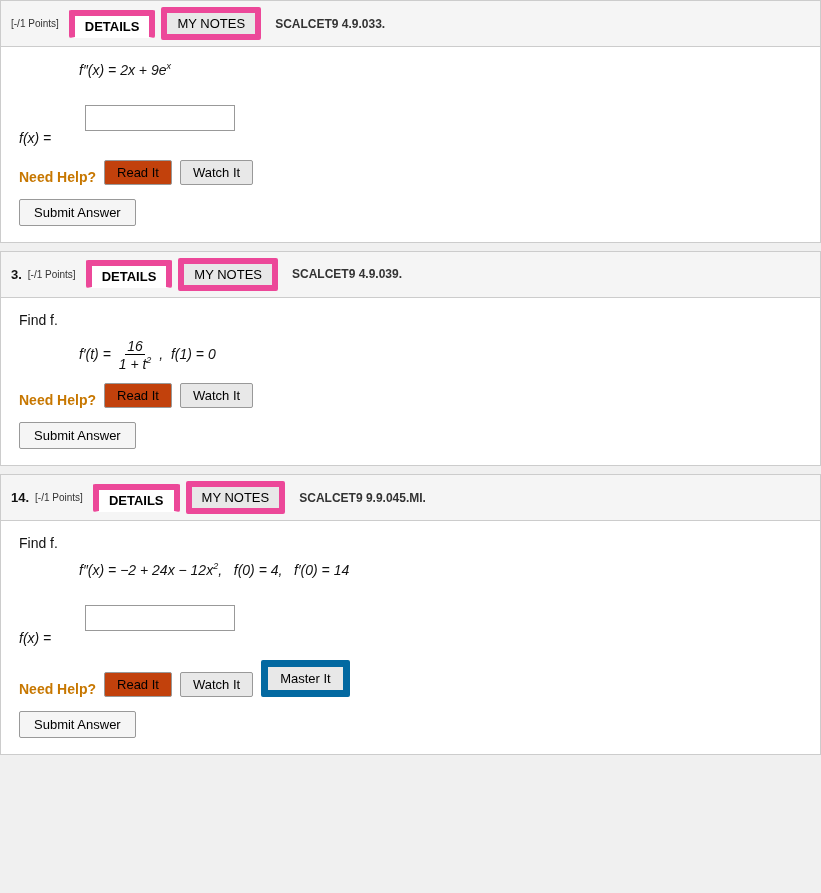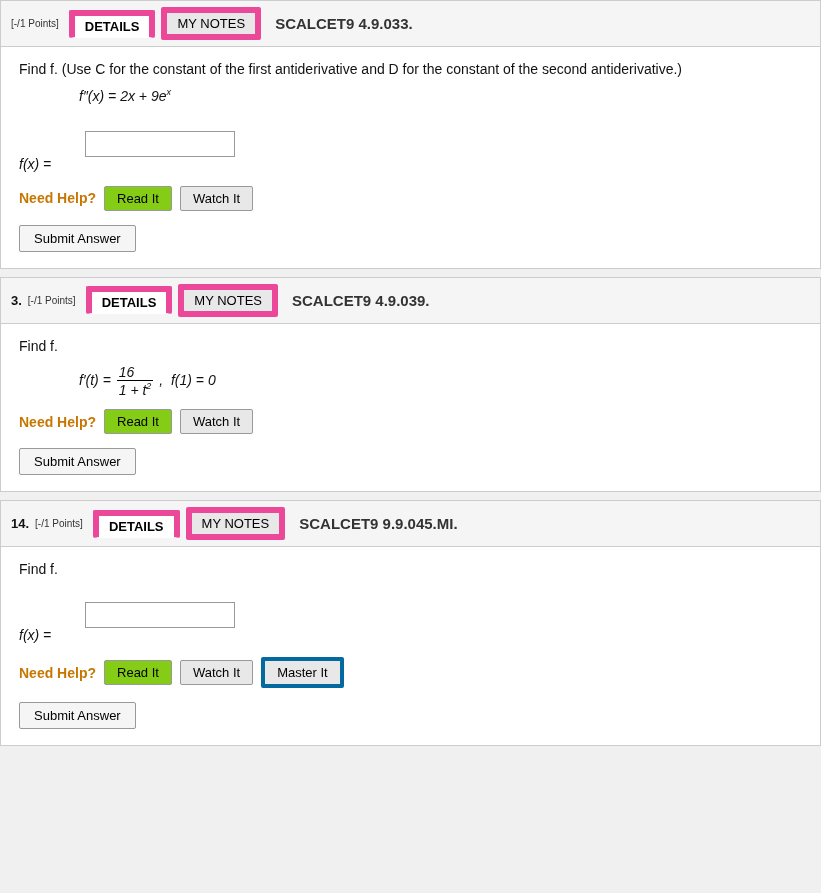--- a/index.html
+++ b/index.html
@@ -41,21 +41,21 @@
       font-size: 13px;
       cursor: pointer;
       border-radius: 2px;
     }
     .tab-btn.active {
       background: #fff;
       border-bottom: 1px solid #fff;
       font-weight: bold;
     }
     .scalcet-label {
-      font-size: 15px;
+      font-size: 12px;
       font-weight: bold;
       color: #333;
       margin-left: 8px;
     }
 
     .problem-body {
       padding: 14px 18px 16px 18px;
     }
     .find-f-label {
       font-size: 14px;
@@ -63,20 +63,21 @@
     }
     .math-equation {
       font-style: italic;
       font-size: 14px;
       margin-bottom: 12px;
       padding-left: 60px;
     }
     .fraction {
       display: inline-flex;
       flex-direction: column;
+      align-items: center;
       vertical-align: middle;
       margin: 0 2px;
     }
     .fraction .numer {
       border-bottom: 1px solid #000;
       padding: 0 2px;
       font-style: italic;
     }
     .fraction .denom {
       padding: 0 2px;
@@ -98,47 +99,47 @@
     .answer-input {
       border: 1px solid #999;
       padding: 4px 8px;
       font-size: 14px;
       width: 150px;
       background: #fff;
     }
 
     .need-help-row {
       display: flex;
-      align-items: center;
+      align-items: flex-end;
       gap: 8px;
       margin-bottom: 14px;
     }
     .need-help-label {
       font-size: 14px;
       font-weight: bold;
       color: #c77700;
     }
     .help-btn {
       border: 1px solid #999;
-      background: #84cc16;
+      background: #c2410c;
       padding: 4px 12px;
       font-size: 13px;
       cursor: pointer;
       border-radius: 2px;
     }
     .watch-btn {
       border: 1px solid #999;
       background: #e8e8e8;
       padding: 4px 12px;
       font-size: 13px;
       cursor: pointer;
       border-radius: 2px;
     }
     .master-btn {
-      border: 4px solid #0369a1;
+      border: 7px solid #0369a1;
       background: #e8e8e8;
       padding: 4px 12px;
       font-size: 13px;
       cursor: pointer;
       border-radius: 2px;
     }
 
     .submit-btn {
       border: 1px solid #999;
       background: #f5f5f5;
@@ -164,21 +165,20 @@
 <div class="page-wrapper">
 
   <div class="problem-block">
     <div class="problem-header">
       <span class="points-label">[-/1 Points]</span>
       <button class="tab-btn active">DETAILS</button>
       <button class="tab-btn">MY NOTES</button>
       <span class="scalcet-label">SCALCET9 4.9.033.</span>
     </div>
     <div class="problem-body">
-      <div class="find-f-label">Find f. (Use C for the constant of the first antiderivative and D for the constant of the second antiderivative.)</div>
       <div class="math-equation">
         <span><em>f</em>″(<em>x</em>) = 2<em>x</em> + 9<em>e</em><sup>x</sup></span>
       </div>
       <div class="answer-row">
         <span class="answer-label"><em>f</em>(<em>x</em>) =</span>
         <input class="answer-input" type="text" style="">
       </div>
       <div class="need-help-row">
         <span class="need-help-label">Need Help?</span>
         <button class="help-btn">Read It</button>
@@ -218,20 +218,25 @@
   <div class="problem-block">
     <div class="problem-header">
       <span class="problem-number">14.</span>
       <span class="points-label">[-/1 Points]</span>
       <button class="tab-btn active">DETAILS</button>
       <button class="tab-btn">MY NOTES</button>
       <span class="scalcet-label">SCALCET9 9.9.045.MI.</span>
     </div>
     <div class="problem-body">
       <div class="find-f-label">Find f.</div>
+      <div class="math-equation">
+        <span>
+          <em>f</em>″(<em>x</em>) = −2 + 24<em>x</em> − 12<em>x</em><sup>2</sup>,&nbsp;&nbsp;&nbsp;<em>f</em>(0) = 4,&nbsp;&nbsp;&nbsp;<em>f</em>′(0) = 14
+        </span>
+      </div>
       <div class="answer-row">
         <span class="answer-label"><em>f</em>(<em>x</em>) =</span>
         <input class="answer-input" type="text" style="">
       </div>
       <div class="need-help-row">
         <span class="need-help-label">Need Help?</span>
         <button class="help-btn">Read It</button>
         <button class="watch-btn">Watch It</button>
         <button class="master-btn">Master It</button>
       </div>

